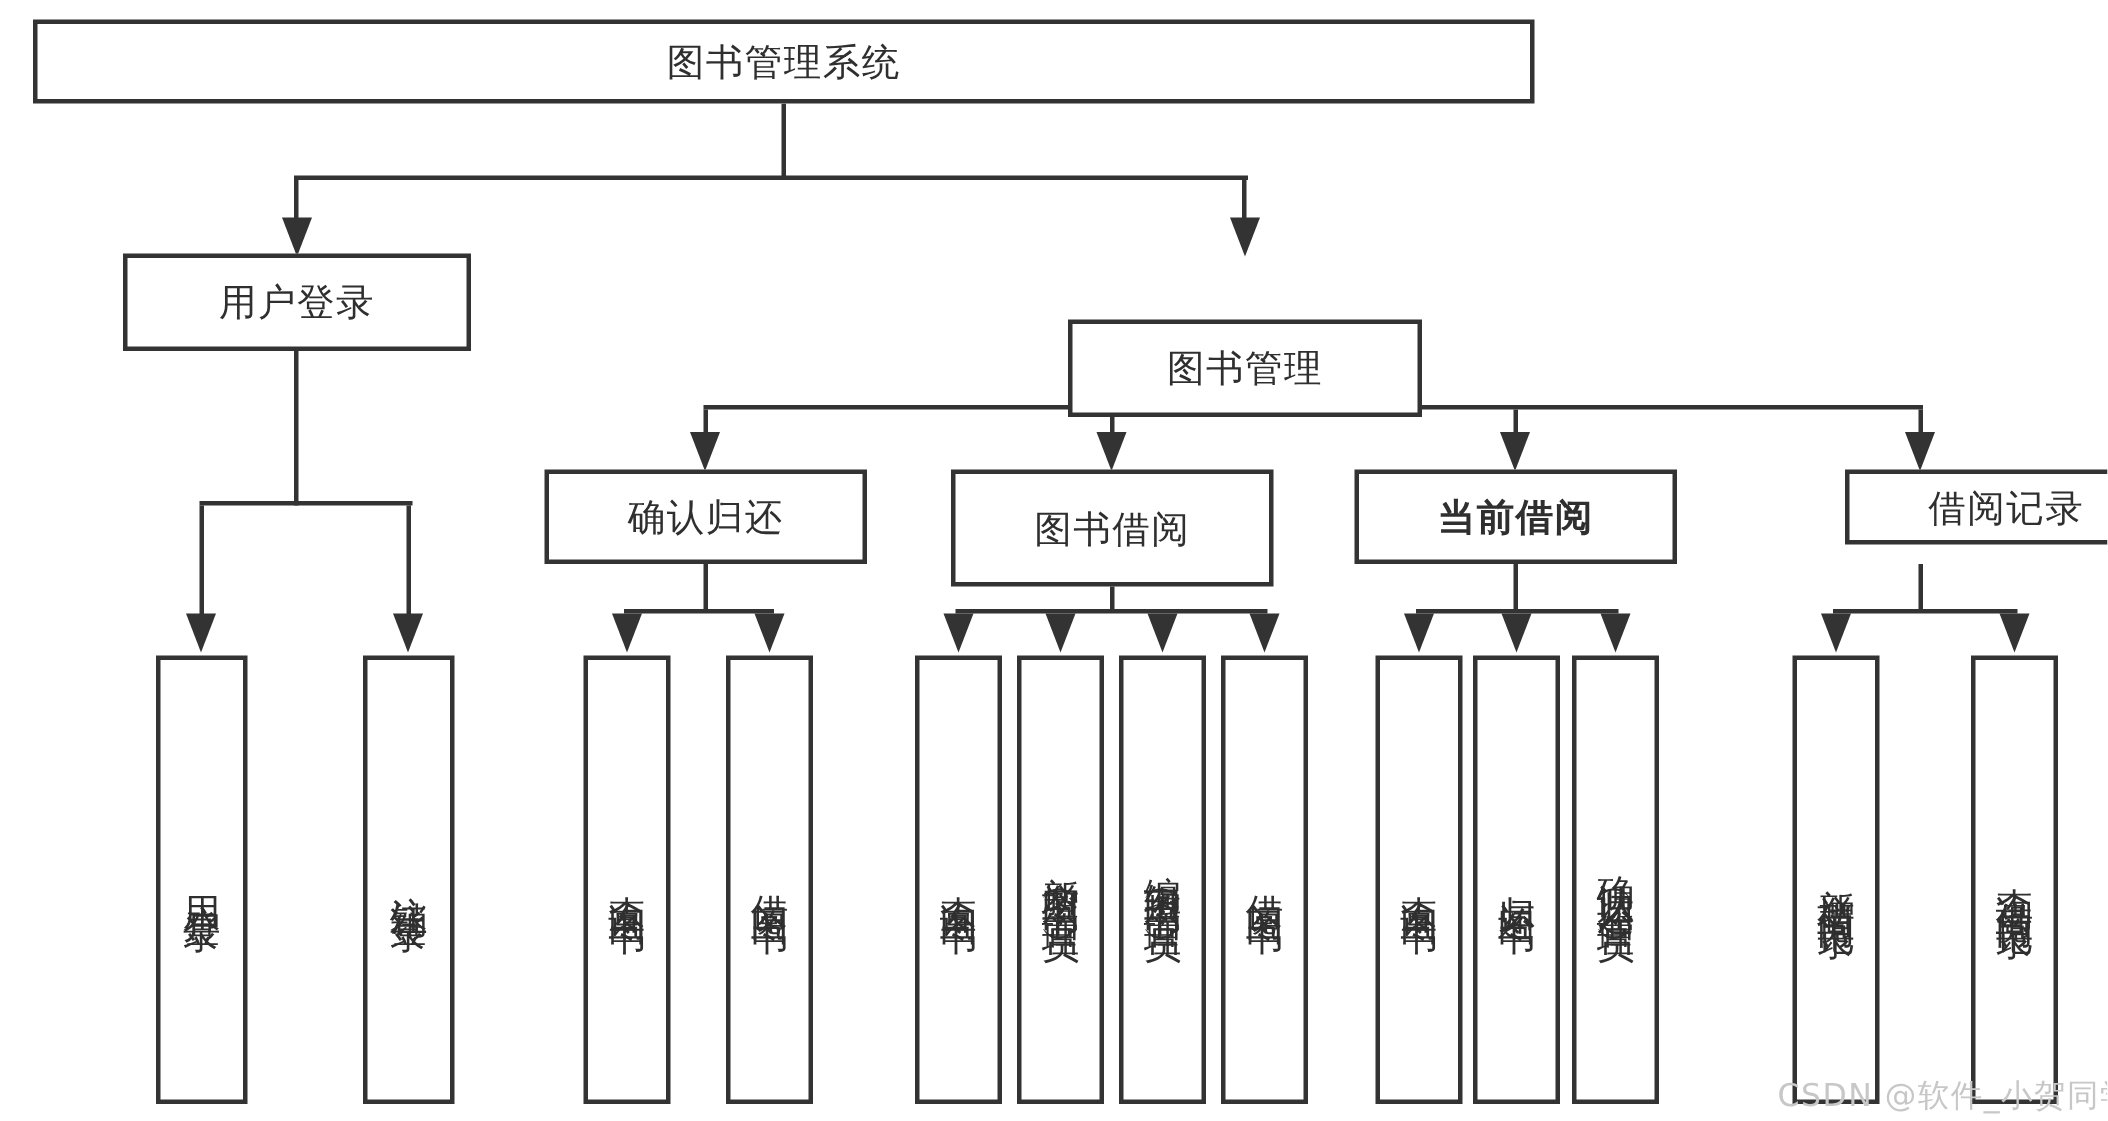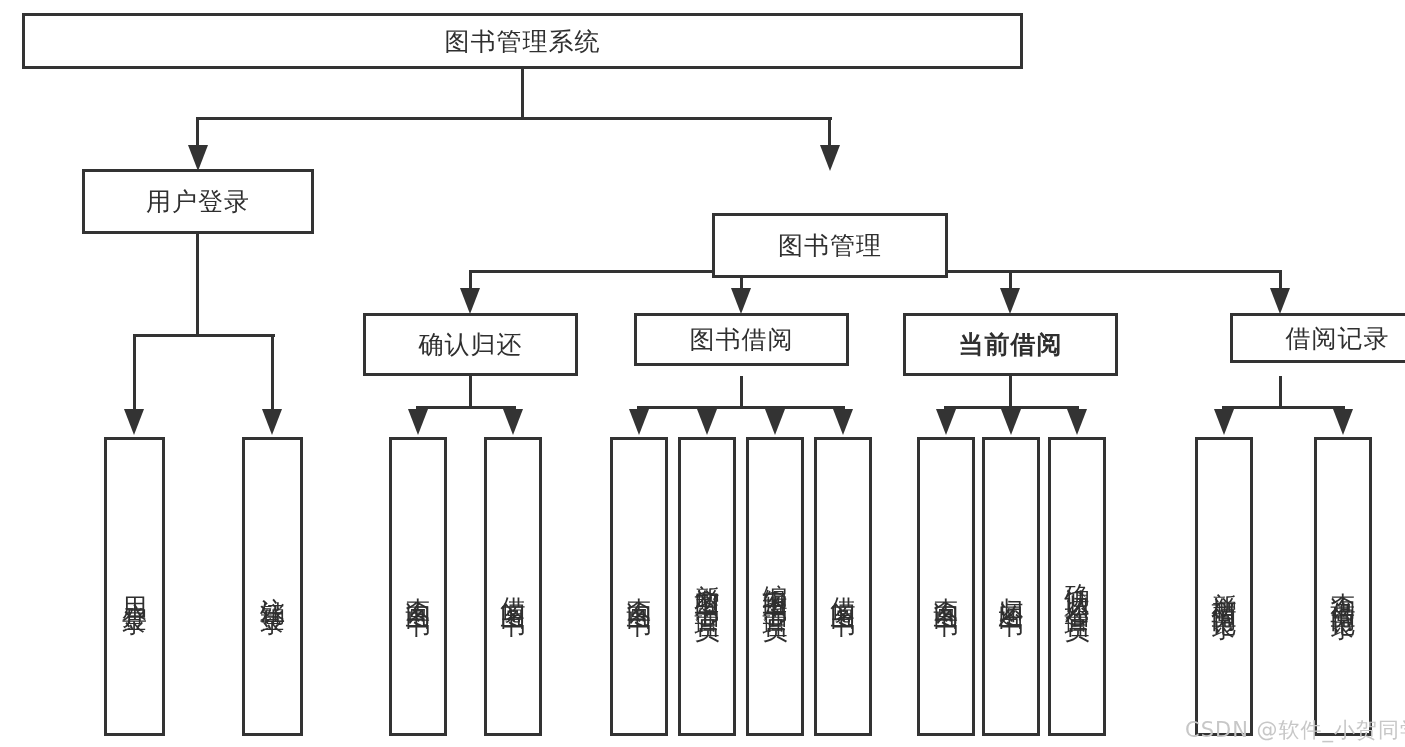--- a/index.html
+++ b/index.html
@@ -33,21 +33,21 @@
 <div id="canvas">
 
   <div class="box" style="left:22px;top:13px;width:1001px;height:56px;">图书管理系统</div>
 
   <div class="box" style="left:82px;top:169px;width:232px;height:65px;">用户登录</div>
 
   <div class="box" style="left:712px;top:169px;width:236px;height:65px;margin-top:44px;">图书管理</div>
 
   <div class="box" style="left:363px;top:313px;width:215px;height:63px;">确认归还</div>
 
-  <div class="box" style="left:634px;top:313px;width:215px;height:53px;">图书借阅</div>
+  <div class="box" style="left:634px;top:313px;width:215px;height:78px;">图书借阅</div>
 
   <div class="box" style="left:903px;top:313px;width:215px;height:63px;font-weight:bold;">当前借阅</div>
 
   <div class="box" style="left:1230px;top:313px;width:215px;height:50px;">借阅记录</div>
 
   <div class="box vbox" style="left:104px;top:437px;width:61px;height:299px;">用户登录</div>
   <div class="box vbox" style="left:242px;top:437px;width:61px;height:299px;">注销登录</div>
 
   <div class="box vbox" style="left:389px;top:437px;width:58px;height:299px;">查询图书</div>
   <div class="box vbox" style="left:484px;top:437px;width:58px;height:299px;">借阅图书</div>

